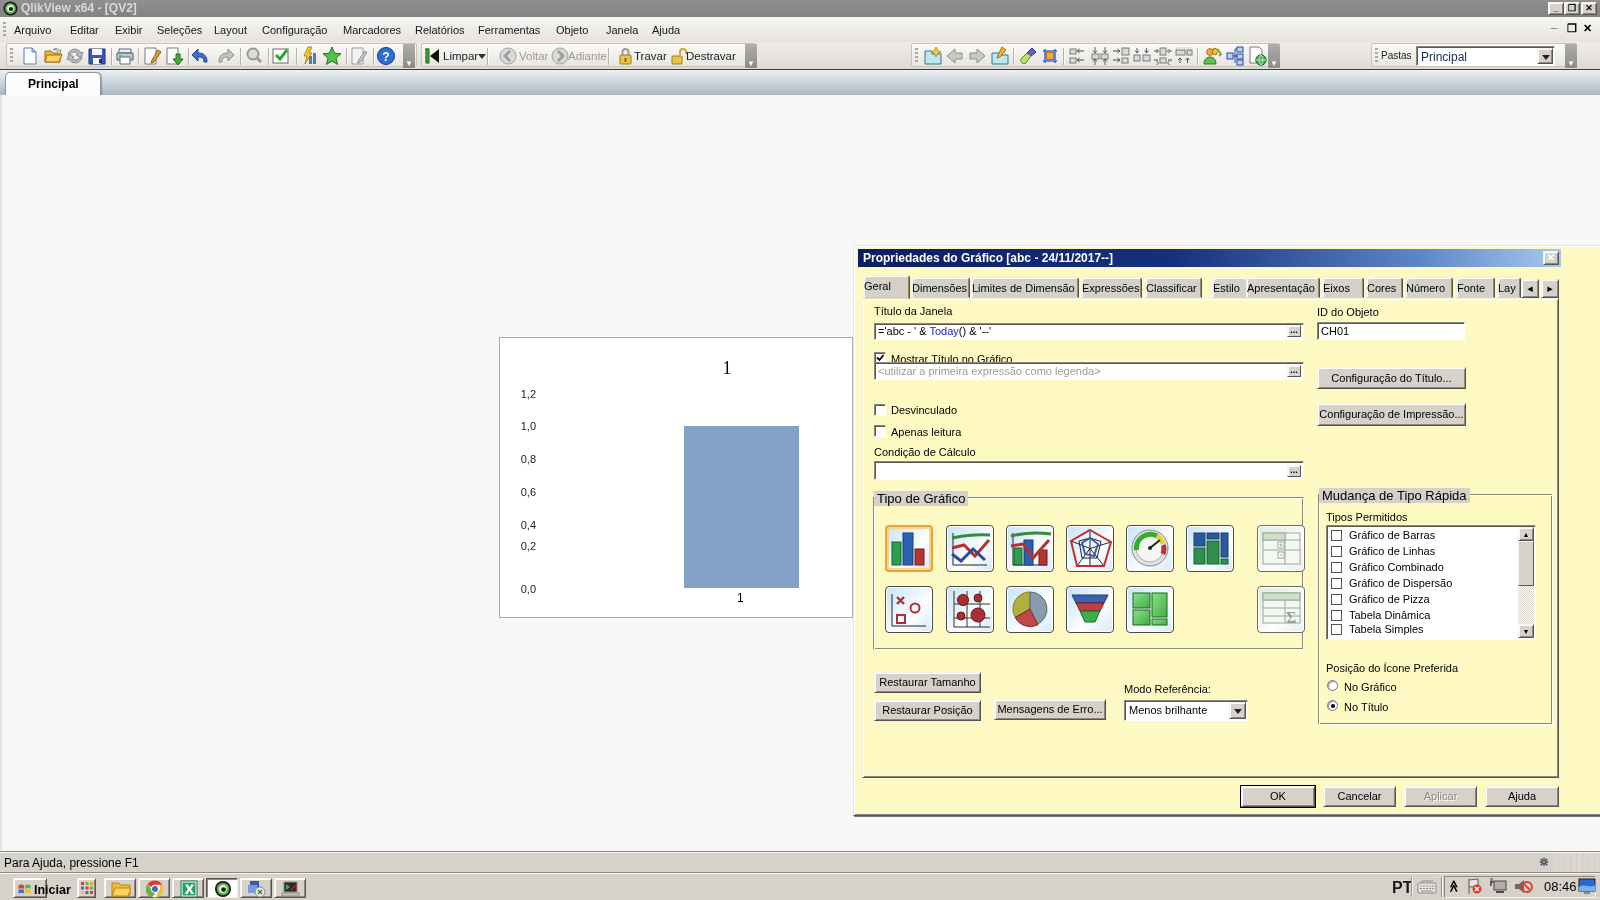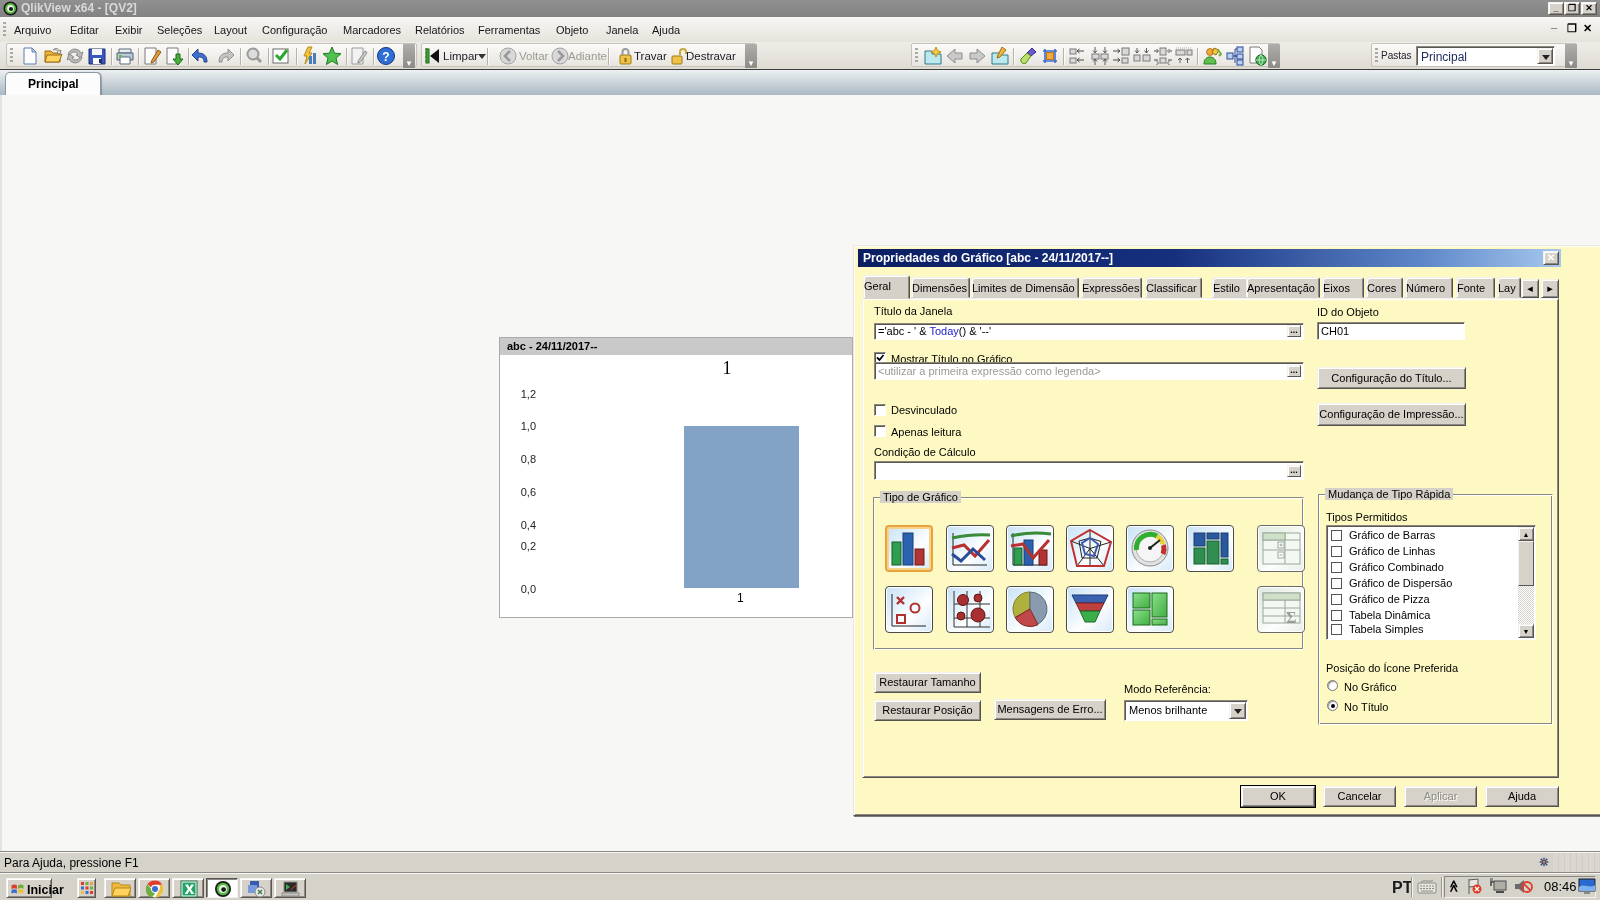--- a/index.html
+++ b/index.html
@@ -41,21 +41,21 @@
 #dlgx{position:absolute;right:2px;top:2px;width:16px;height:14px;background:#d6d2ca;border:1px solid;border-color:#f4f2ee #5a5751 #5a5751 #f4f2ee;box-shadow:inset 1px 1px 0 #fff,inset -1px -1px 0 #8c8984;font-size:10px;font-weight:bold;text-align:center;line-height:12px}
 .tab{position:absolute;top:31px;height:21px;background:#d5d1c9;border:1px solid;border-color:#f2f0ea #55534e transparent #f2f0ea;border-radius:3px 3px 0 0;box-shadow:inset 1px 1px 0 #fff,inset -1px 0 0 #8c8984;text-align:left;padding-top:4px;font-size:11px}
 .tab.sel{top:29px;height:24px;font-weight:normal;z-index:3}
 #tabpage{position:absolute;left:8px;top:52px;width:697px;height:480px;border:1px solid;border-color:#f2f0ea #55534e #55534e #f2f0ea;box-shadow:inset 1px 1px 0 #fff,inset -1px -1px 0 #8c8984}
 .lbl{position:absolute;font-size:11px;color:#000}
 .dfld{position:absolute;background:#fff;border:1px solid;border-color:#8a877f #fff #fff #8a877f;box-shadow:inset 1px 1px 0 #5a5751;font-size:11px}
 .dots{position:absolute;right:2px;bottom:2px;width:14px;height:12px;background:#d6d2ca;border:1px solid;border-color:#f4f2ee #5a5751 #5a5751 #f4f2ee;box-shadow:inset 1px 1px 0 #fff;font-size:9px;text-align:center;line-height:8px;font-weight:bold}
 .cb{position:absolute;width:12px;height:12px;background:#fff;border:1px solid;border-color:#8a877f #fff #fff #8a877f;box-shadow:inset 1px 1px 0 #5a5751}
 .pbtn{position:absolute;background:#d6d2ca;border:1px solid;border-color:#f4f2ee #55534e #55534e #f4f2ee;box-shadow:inset 1px 1px 0 #fff,inset -1px -1px 0 #8c8984;text-align:center;font-size:11px}
 .grp{position:absolute;border:1px solid;border-color:#8a877f #fff #fff #8a877f;box-shadow:inset 1px 1px 0 #fff, inset -1px -1px 0 #8a877f}
-.grp>span{position:absolute;left:6px;top:-7px;background:#d5d1c9;padding:0 3px;font-size:11px}
+.grp>span{position:absolute;left:0;top:-7px;background:#d5d1c9;padding:0 3px;font-size:13px}
 .ci{position:absolute;width:48px;height:47px;border:1px solid #4a4a4a;border-radius:4px;background:linear-gradient(135deg,#c8e2f6 0%,#eef7fd 45%,#fdfeff 60%,#d5e9f8 100%);box-shadow:inset 0 0 0 1px #fff}
 .ci.sel{border:2px solid #e8a33c;box-shadow:inset 0 0 0 2px #f8d488;background:linear-gradient(135deg,#c8e2f6 0%,#eef7fd 45%,#fdfeff 60%,#d5e9f8 100%)}
 .ci.dis{border:1px solid #6a6a6a;background:linear-gradient(135deg,#dfe9e2 0%,#f2f7f0 45%,#fdfefd 60%,#e7efe8 100%)}
 .ci svg{position:absolute;left:0;top:0}
 .lirow{position:absolute;left:2px;height:16px;font-size:11px;white-space:nowrap;padding-left:20px}
 .lirow i{position:absolute;left:2px;top:1px;width:11px;height:11px;background:#fff;border:1px solid #555}
 .radio{position:absolute;width:11px;height:11px;border-radius:50%;background:#fff;border:1px solid #777;box-shadow:inset 1px 1px 1px #999}
 
 #statusbar{left:0;top:851px;width:1600px;height:22px;background:#d5d2ca;border-top:1px solid #8c8984;box-shadow:inset 0 1px 0 #f6f4f0}
 #taskbar{left:0;top:873px;width:1600px;height:27px;background:#d5d2ca;border-top:1px solid #f8f6f2;box-shadow:0 -1px 0 #8c8984}
@@ -293,21 +293,20 @@
   <div class="ovf" style="left:193px;border:none"></div>
  </div>
 </div>
 <div class="abs" id="tabstrip">
     <div id="sheettab">
       <span>Principal</span>
     </div>
   </div>
 <div class="abs" id="content">
  <div id="chartwin">
-  <div id="chartcap">abc - 24/11/2017--</div>
   <div class="abs" style="left:222px;top:20px;width:10px;text-align:center;font-family:'Liberation Serif',serif;font-size:18px">1</div>
   <div class="ylab" style="left:6px;top:50px">1,2</div>
   <div class="ylab" style="left:6px;top:82px">1,0</div>
   <div class="ylab" style="left:6px;top:115px">0,8</div>
   <div class="ylab" style="left:6px;top:148px">0,6</div>
   <div class="ylab" style="left:6px;top:181px">0,4</div>
   <div class="ylab" style="left:6px;top:202px">0,2</div>
   <div class="ylab" style="left:6px;top:245px">0,0</div>
   <div class="abs" style="left:184px;top:88px;width:115px;height:162px;background:#82a3c6"></div>
   <div class="abs" style="left:237px;top:253px;font-size:12px">1</div>
@@ -529,21 +528,21 @@
 </div>
 <div class="abs" id="statusbar">
  <div class="abs" style="left:4px;top:4px;font-size:12px">Para Ajuda, pressione F1</div>
  <div class="abs" style="left:1539px;top:5px;width:10px;height:10px"><svg width="10" height="10" viewBox="0 0 14 14">
         <path d="M7 1v12M1 7h12M2.5 2.5l9 9M11.5 2.5l-9 9" stroke="#3a4a7e" stroke-width="2"></path>
         <circle cx="7" cy="7" r="2" fill="#c8822a"></circle>
       </svg></div>
  <div class="abs" style="left:1553px;top:1px;width:46px;height:20px;background:repeating-linear-gradient(90deg,#dad7d0 0 5px,#cfccc5 5px 6px)"></div>
 </div>
 <div class="abs" id="taskbar">
- <div class="tkbtn" style="left:6px;width:46px">
+ <div class="tkbtn" style="left:13px;width:34px">
   <svg class="abs" style="left:3px;top:2px" width="16" height="16" viewBox="0 0 16 16">
         <path d="M1.5 4.5c1.8-1.4 3.6-1.4 5.4-.3V8C5 6.9 3.2 6.9 1.5 8.2z" fill="#e03c2a"></path>
         <path d="M7.9 4.4c1.8-1.3 3.6-1.3 5.6-.2v3.6c-2-1.1-3.8-1.1-5.6.2z" fill="#6fae3f"></path>
         <path d="M1.5 9.2C3.2 7.9 5 7.9 6.9 9v3.5c-1.9-1.1-3.7-1.1-5.4.3z" fill="#3a6ecd"></path>
         <path d="M7.9 9.1c1.8-1.3 3.6-1.3 5.6-.2v3.6c-2-1.1-3.8-1.2-5.6.1z" fill="#e8c23c"></path>
       </svg>
   <b class="abs" style="left:20px;top:4px;font-size:12.5px">Iniciar</b>
  </div>
  <div class="tkbtn" style="left:77px;width:19px">
       <svg class="abs" style="left:2px;top:2px" width="14" height="14" viewBox="0 0 14 14">

